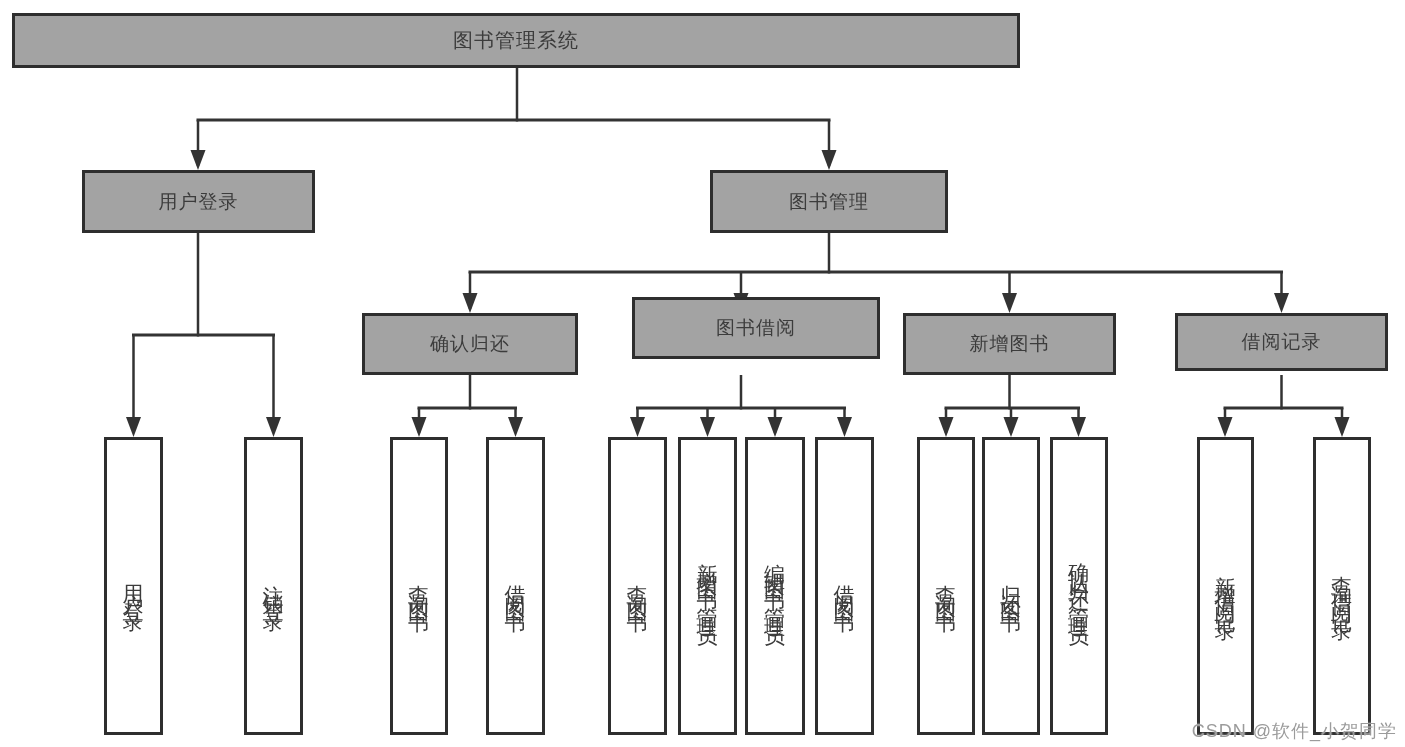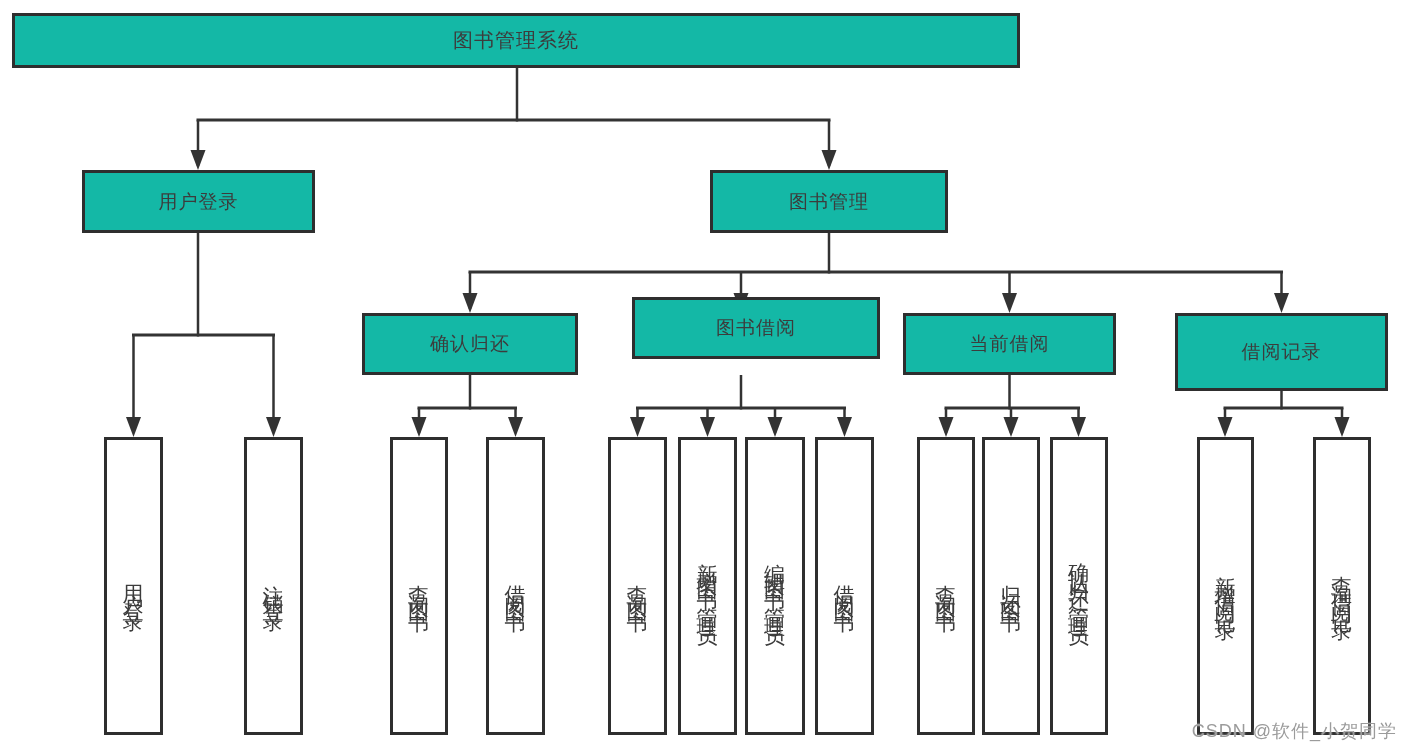--- a/index.html
+++ b/index.html
@@ -7,21 +7,21 @@
     position:relative;
     width:1405px;height:747px;
     background:#ffffff;
     font-family:"Liberation Sans", sans-serif;
     overflow:hidden;
   }
   .connectors{position:absolute;left:0;top:0;width:1405px;height:747px;}
   .hbox{
     position:absolute;
     box-sizing:border-box;
-    background:#14b8a6;
+    background:#a3a3a3;
     border:3px solid #2e2e2e;
     display:flex;align-items:center;justify-content:center;
     font-size:19px;color:#3c3c3c;
     letter-spacing:1px;
     z-index:2;
   }
   .hbox.root{font-size:20px;}
   .vbox{
     position:absolute;
     box-sizing:border-box;
@@ -119,22 +119,22 @@
     <polygon class="ah" points="1334.5,417 1349.5,417 1342,437"></polygon>
   </svg>
 
   <div class="hbox root" style="left:12px;top:13px;width:1008px;height:55px">图书管理系统</div>
 
   <div class="hbox" style="left:82px;top:170px;width:233px;height:63px">用户登录</div>
   <div class="hbox" style="left:710px;top:170px;width:238px;height:63px">图书管理</div>
 
   <div class="hbox" style="left:362px;top:313px;width:216px;height:62px">确认归还</div>
   <div class="hbox" style="left:632px;top:297px;width:248px;height:62px">图书借阅</div>
-  <div class="hbox" style="left:903px;top:313px;width:213px;height:62px">当前借阅</div>
-  <div class="hbox" style="left:1175px;top:313px;width:213px;height:78px">借阅记录</div>
+  <div class="hbox" style="left:903px;top:313px;width:213px;height:62px">新增图书</div>
+  <div class="hbox" style="left:1175px;top:313px;width:213px;height:58px">借阅记录</div>
 
   <div class="vbox" style="left:104px;top:437px;width:59px;height:298px">
     <span class="vtext">用户登录</span>
   </div>
   <div class="vbox" style="left:244px;top:437px;width:59px;height:298px">
     <span class="vtext">注销登录</span>
   </div>
 
   <div class="vbox" style="left:390px;top:437px;width:58px;height:298px">
     <span class="vtext">查询图书</span>

